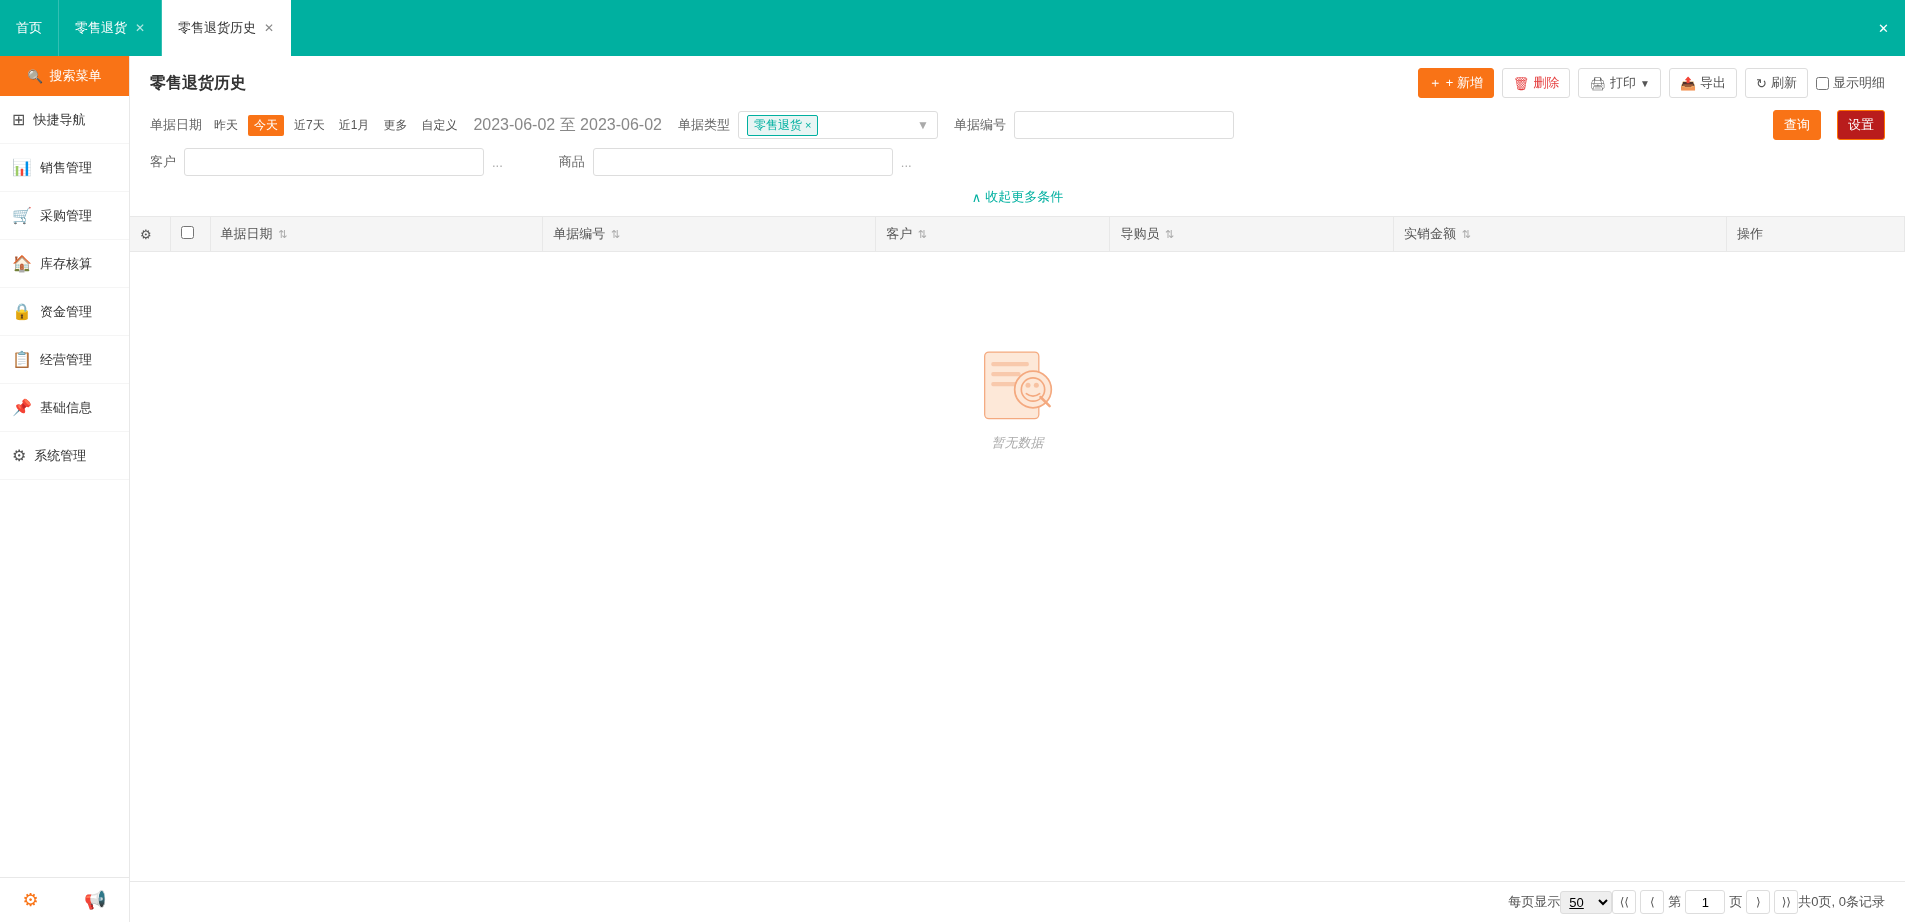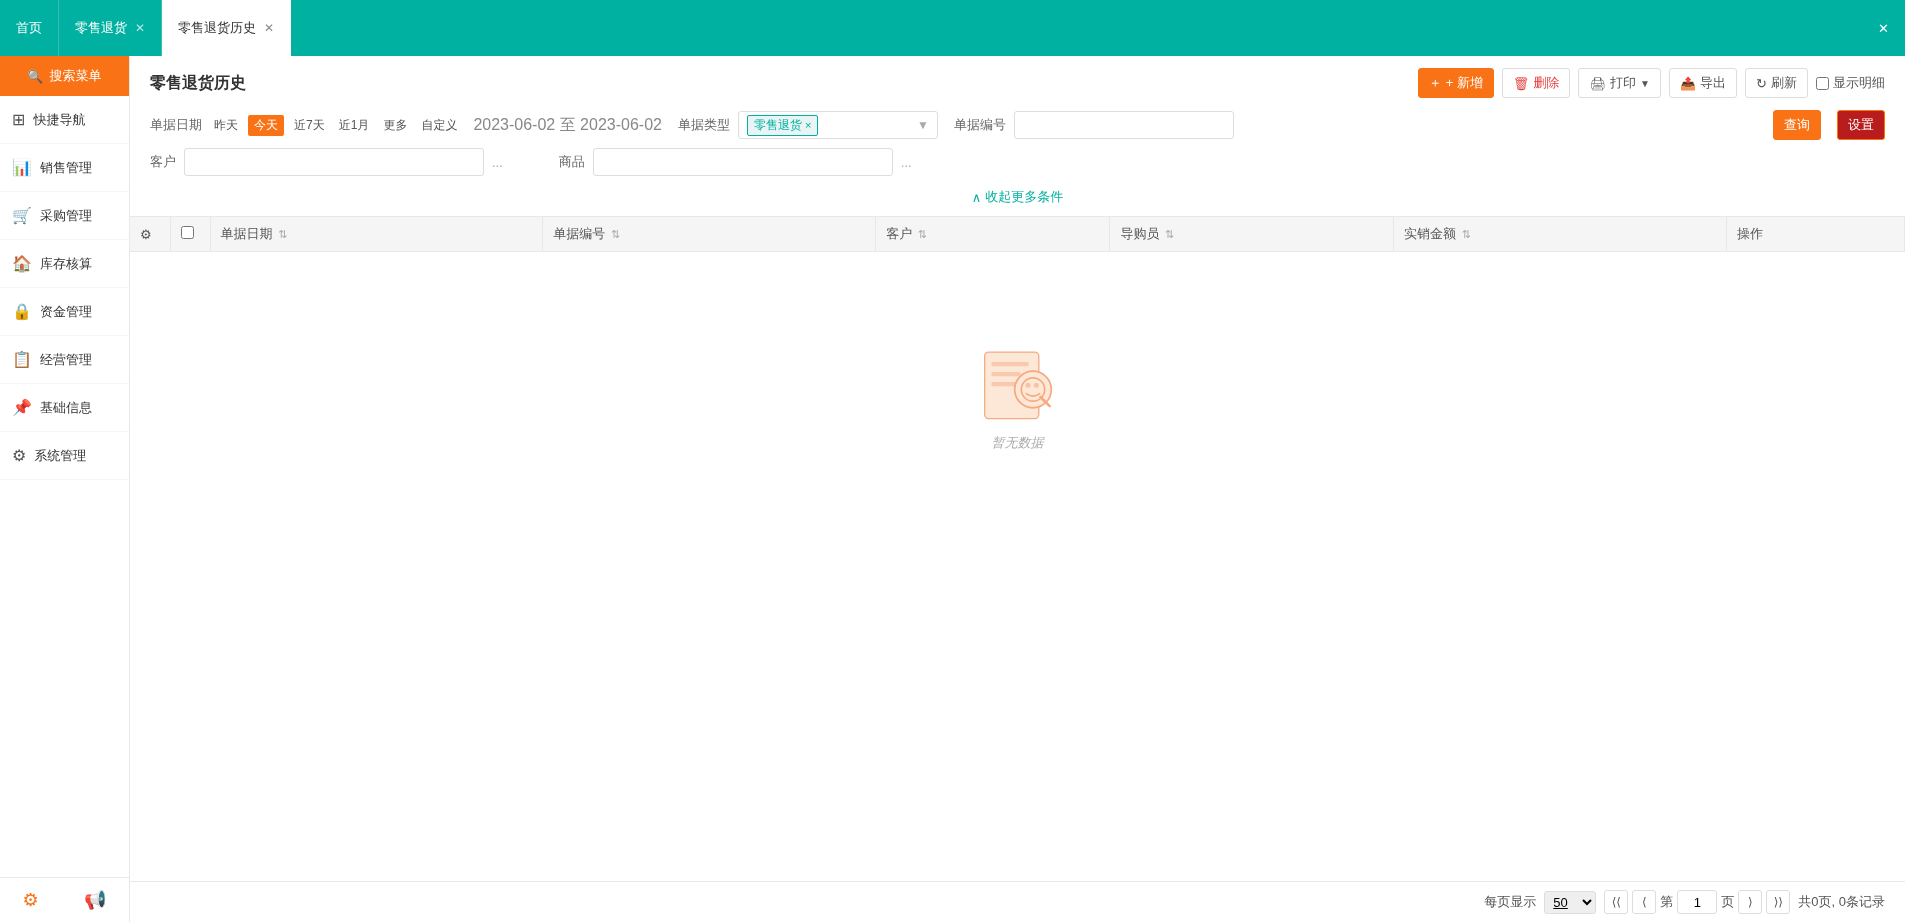--- a/index.html
+++ b/index.html
@@ -312,21 +312,20 @@
     }
 
     
     .pagination-bar {
       background: #fff;
       border-top: 1px solid #e8e8e8;
       padding: 8px 20px;
       display: flex;
       align-items: center;
       justify-content: flex-end;
-      gap: 8px;
       font-size: 13px;
       color: #555;
       flex-shrink: 0;
     }
     .pagination-select {
       border: 1px solid #ddd;
       border-radius: 3px;
       padding: 2px 4px;
       font-size: 13px;
       text-decoration: underline;

